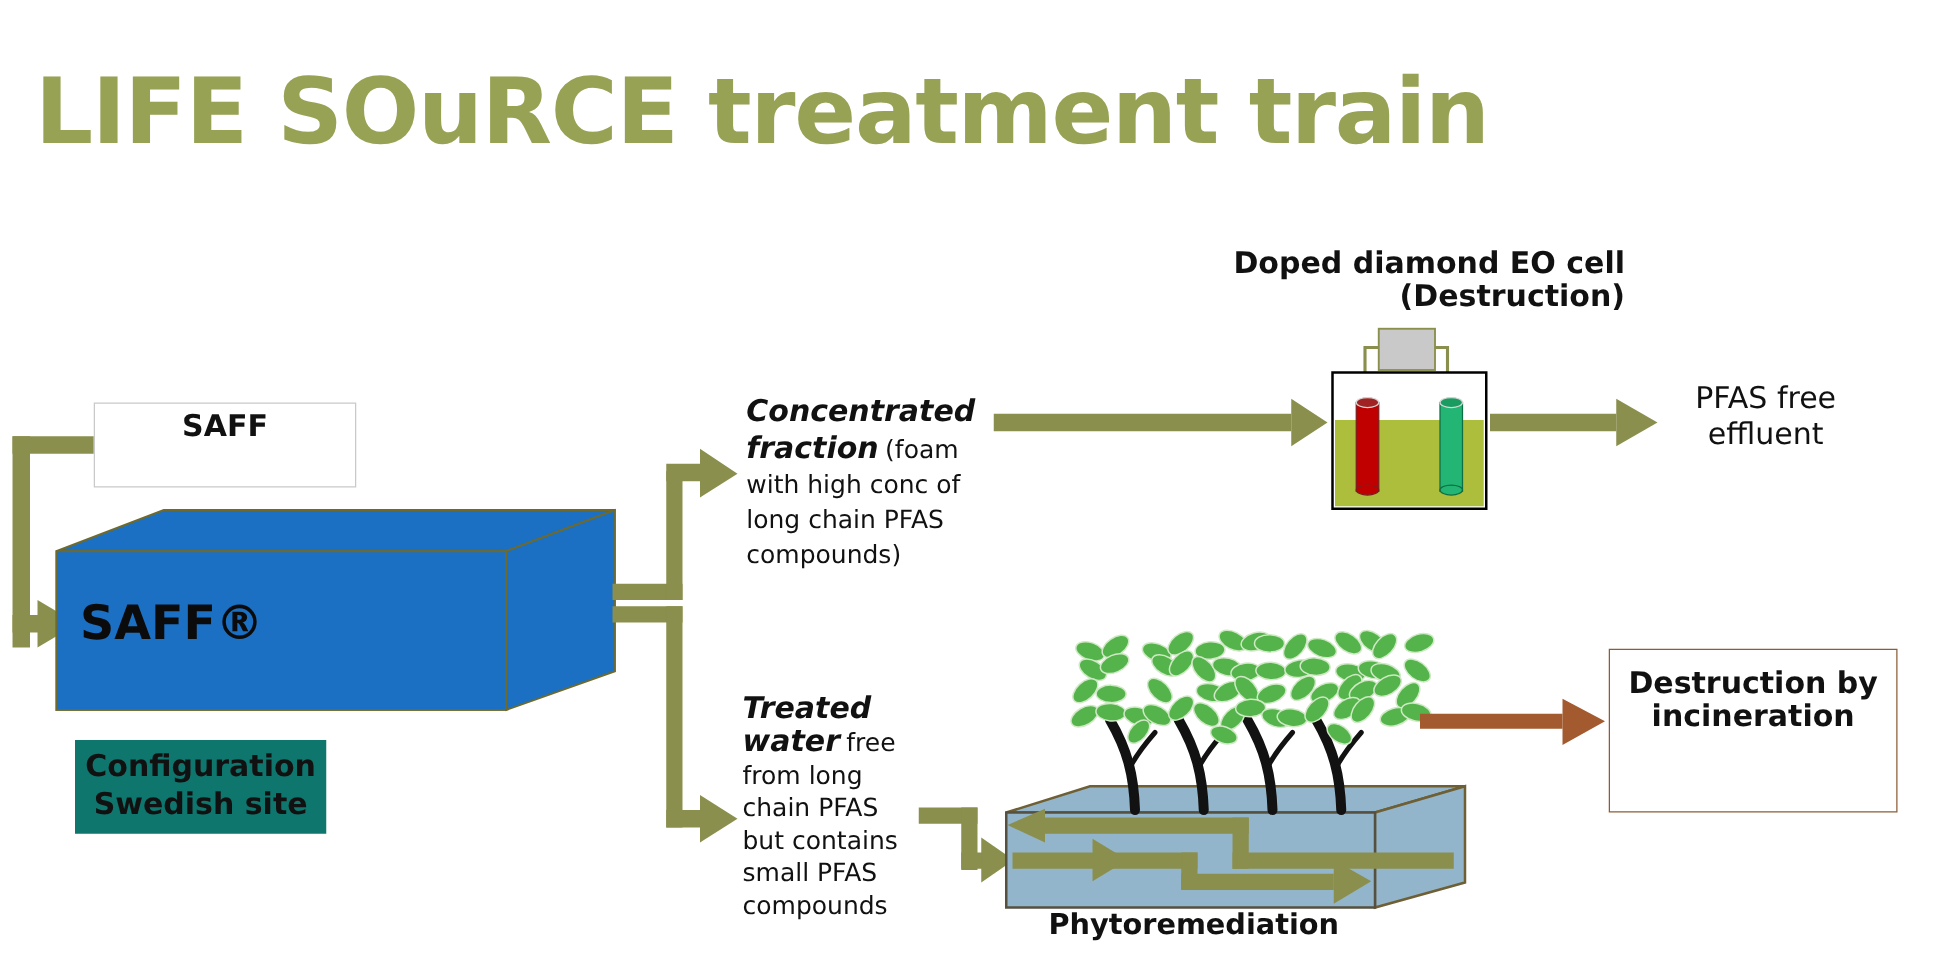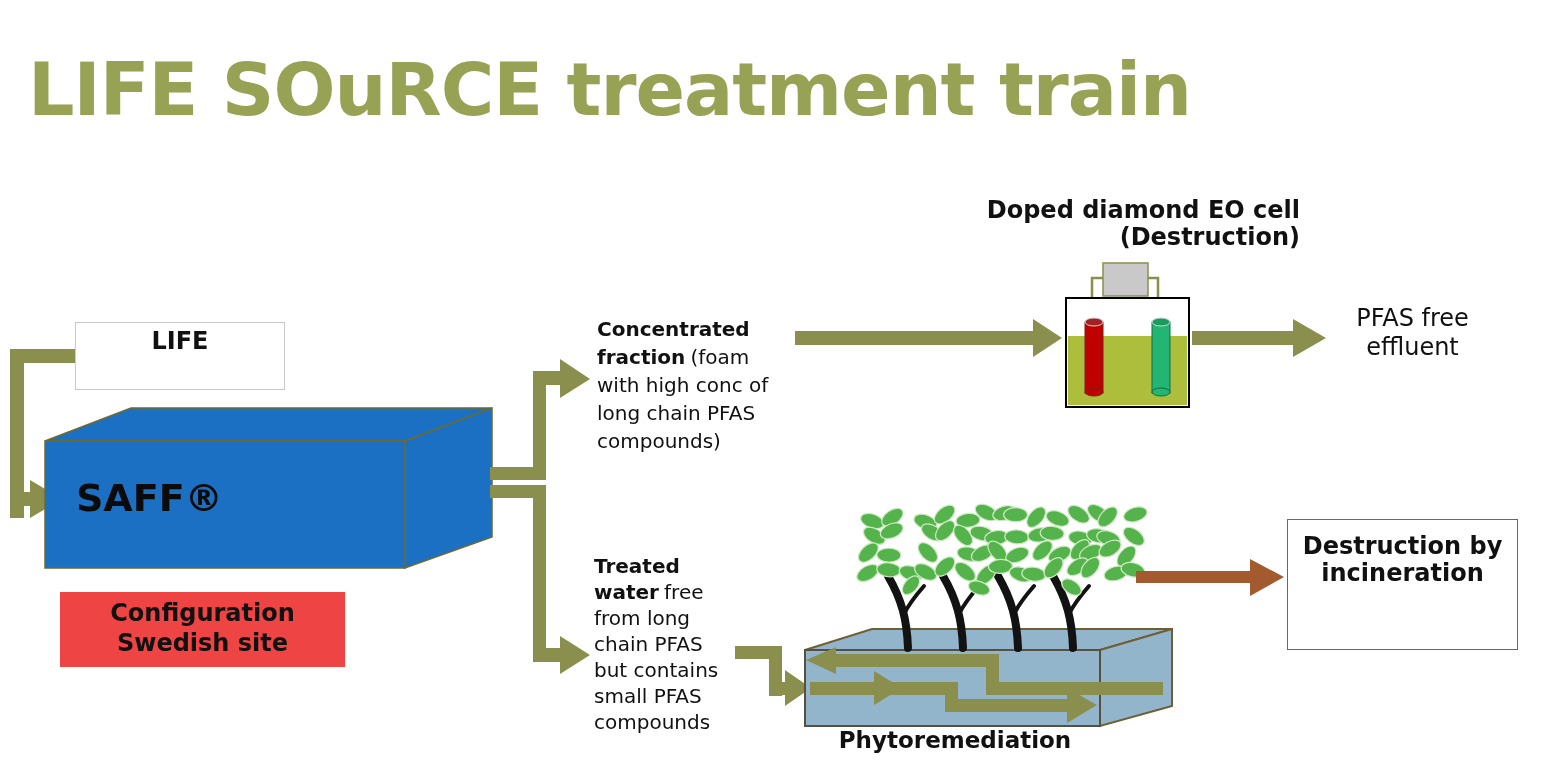--- a/index.html
+++ b/index.html
@@ -4,25 +4,25 @@
 <style>
   html,body{margin:0;padding:0;background:#fff;}
   .canvas{position:relative;width:1552px;height:773px;background:#ffffff;overflow:hidden;
           font-family:"DejaVu Sans","Liberation Sans",sans-serif;color:#111;}
   .abs{position:absolute;}
   svg{position:absolute;left:0;top:0;}
   .title{left:28px;top:6px;font-size:73px;font-weight:bold;color:#98A254;letter-spacing:-1px;white-space:nowrap;margin-top:41px;}
   .label-box{box-sizing:border-box;text-align:center;font-weight:bold;}
   .pfas-box{left:75px;top:322px;width:210px;height:68px;background:#fff;border:1.5px solid #C9C9C9;
             font-size:24px;line-height:29px;padding-top:4px;}
-  .saff-label{left:76px;top:476px;font-size:38px;font-weight:bold;color:#0b0b0b;}
-  .config-box{left:60px;top:592px;width:285px;height:75px;background:#ef4444;
+  .saff-label{left:64px;top:476px;font-size:38px;font-weight:bold;color:#0b0b0b;}
+  .config-box{left:60px;top:592px;width:201px;height:75px;background:#0f766e;
               font-size:24px;line-height:30px;padding-top:6px;}
   .stream-text{line-height:26px;}
-  .b24{font-size:20px;font-weight:bold;}
+  .b24{font-size:24px;font-weight:bold;font-style:italic;}
   .r20{font-size:20px;}
   .concentrated{left:597px;top:316px;width:196px;}
   .treated{left:594px;top:554px;width:145px;line-height:25px;}
   .eo-title{left:940px;top:197px;width:360px;text-align:right;font-size:24px;font-weight:bold;line-height:27px;}
   .evapo{left:850px;top:470px;width:300px;text-align:center;font-size:23px;font-weight:bold;}
   .phyto-label{left:810px;top:727px;width:290px;text-align:center;font-size:23px;font-weight:bold;}
   .pfas-free{left:1330px;top:304px;width:165px;text-align:center;font-size:24px;font-weight:normal;line-height:29px;}
   .destruction-box{left:1287px;top:519px;width:231px;height:131px;background:#fff;border:1.5px solid #8B5E34;
                    font-size:24px;line-height:27px;padding-top:13px;}
   .destruction-box .detail{display:block;width:200px;margin:0 auto;font-weight:normal;font-size:19px;line-height:23px;}
@@ -183,21 +183,21 @@
 
     <g fill="#A35A2E">
       <rect x="1136" y="571" width="114" height="12"></rect>
       <polygon points="1250,559 1284,577 1250,596"></polygon>
     </g>
   </svg>
 
   <div class="abs title">LIFE SOuRCE treatment train</div>
 
   <div class="abs label-box pfas-box">
-    <div>LIFE</div>
+    <div>SAFF</div>
   </div>
 
   <div class="abs saff-label">SAFF®</div>
 
   <div class="abs label-box config-box">
     <div>Configuration</div>
     <div>Swedish site</div>
   </div>
 
   <div class="abs stream-text concentrated">

